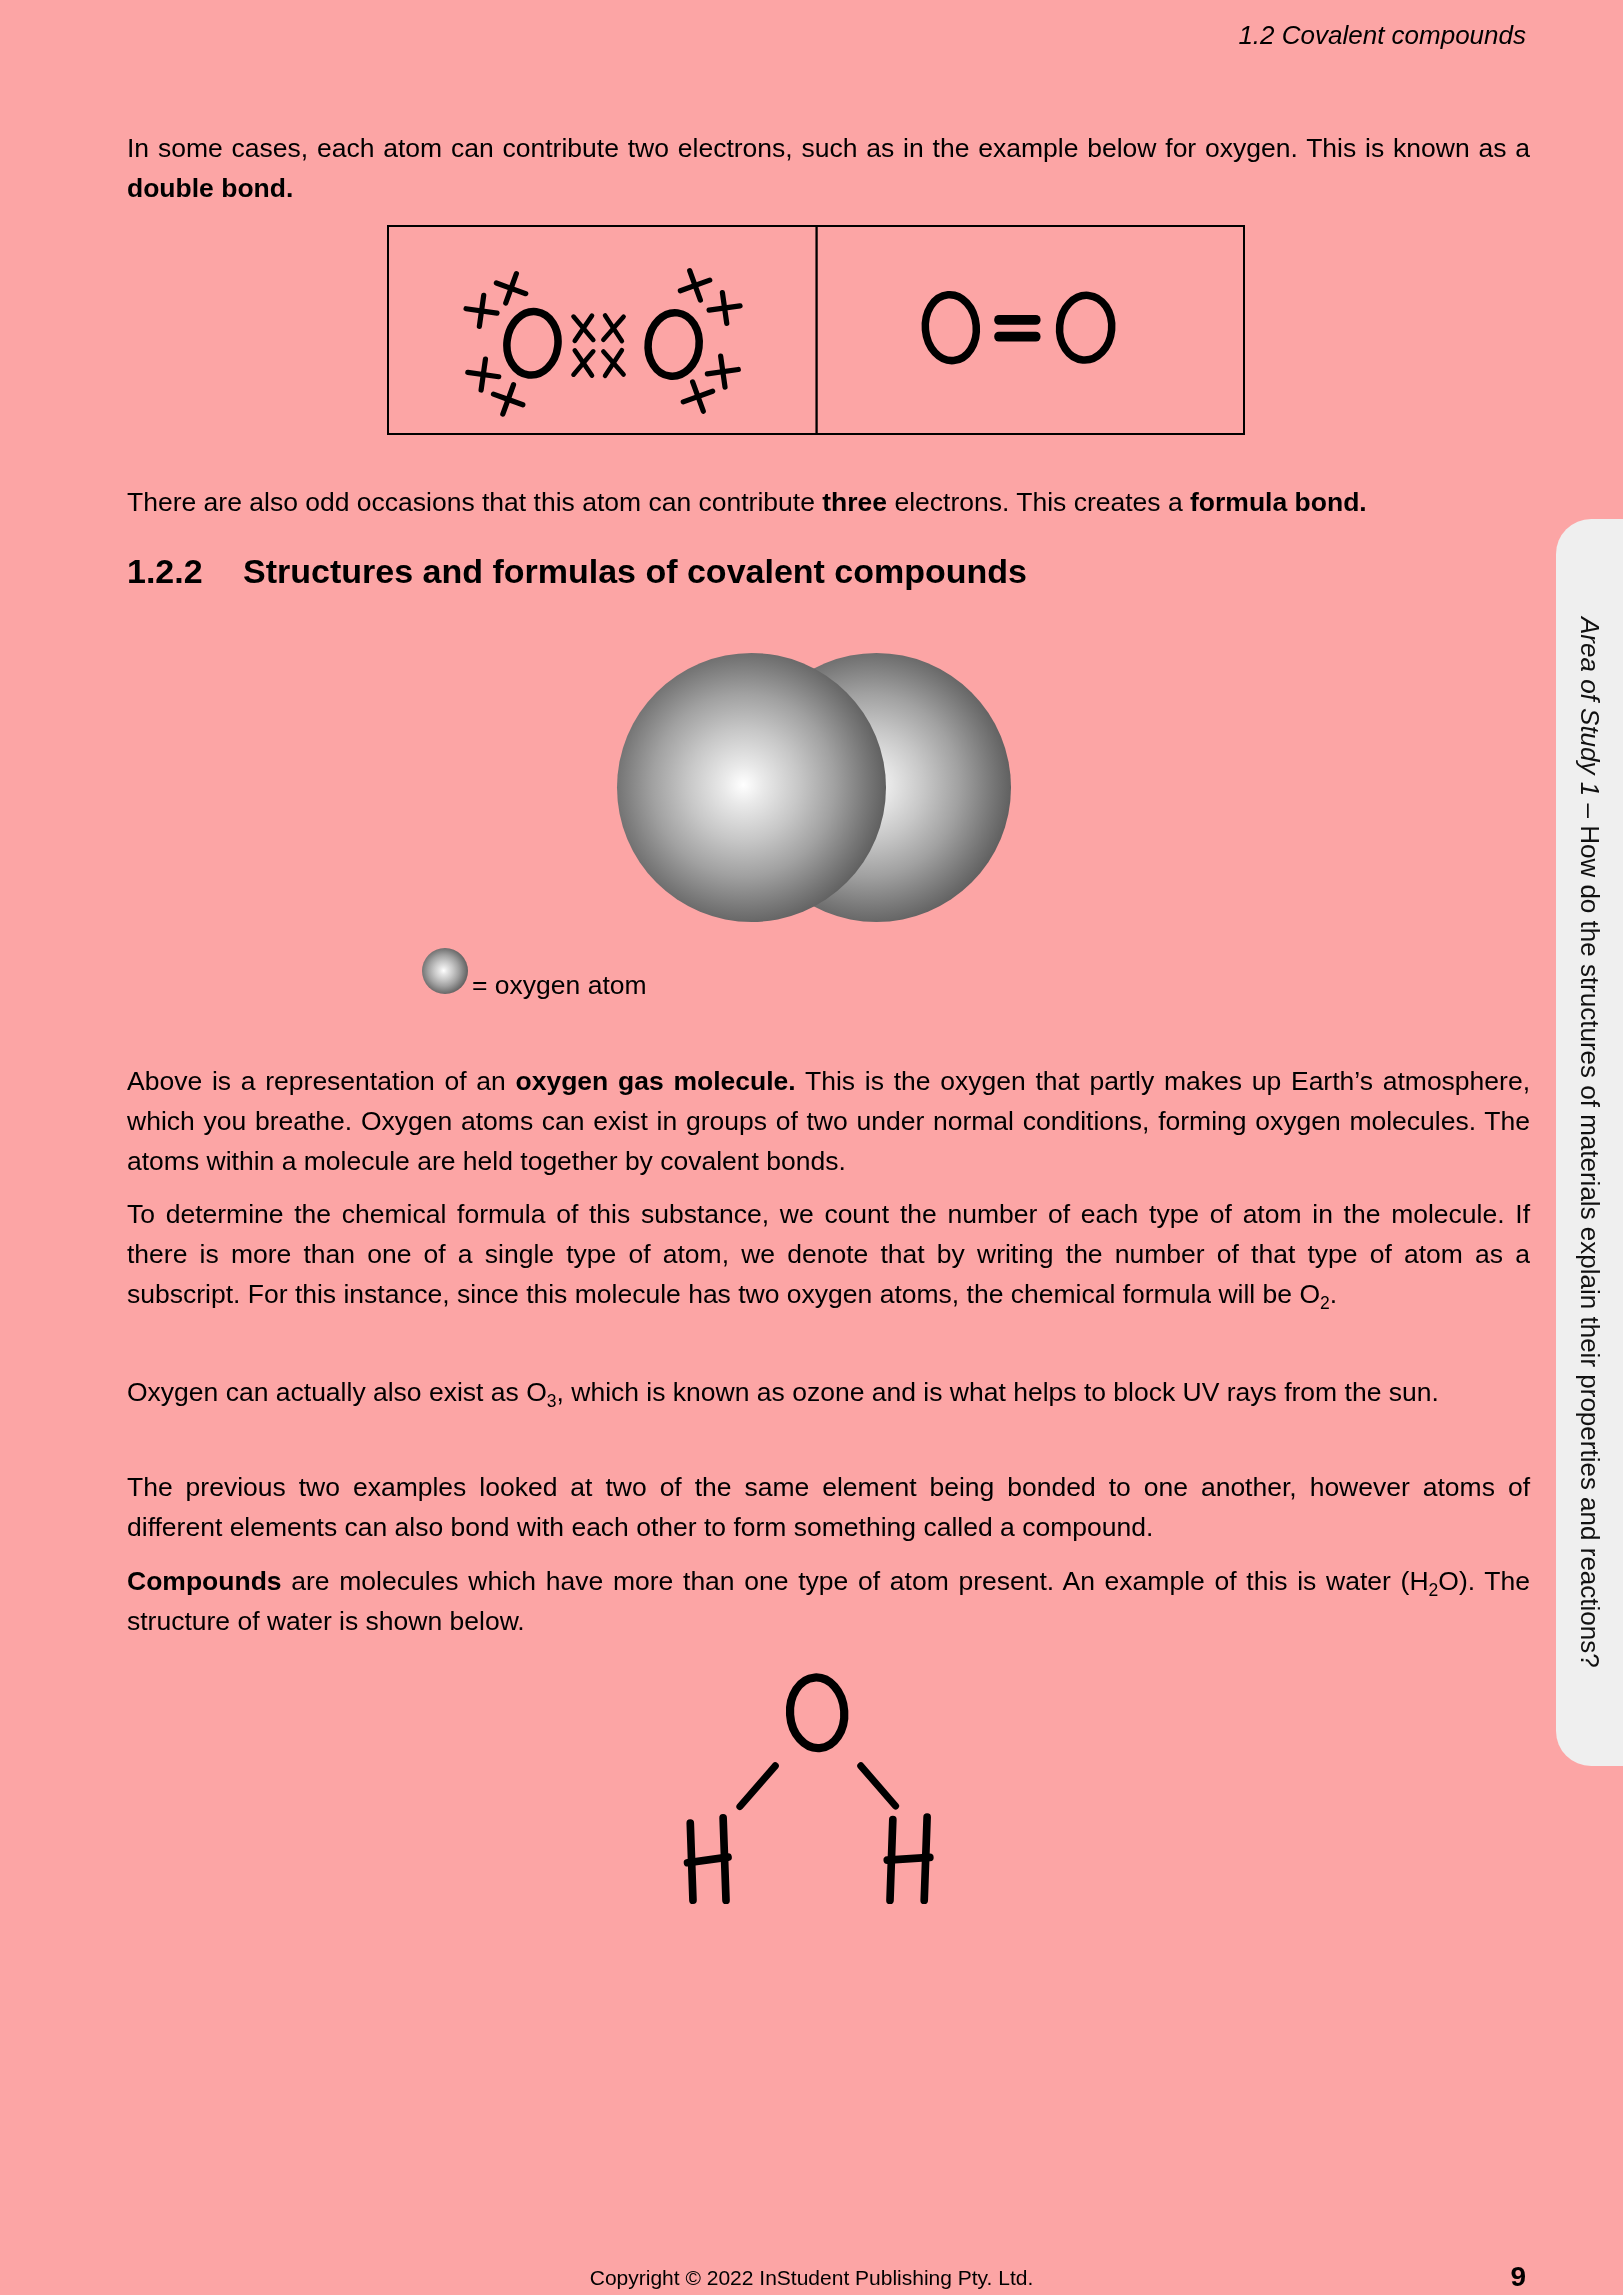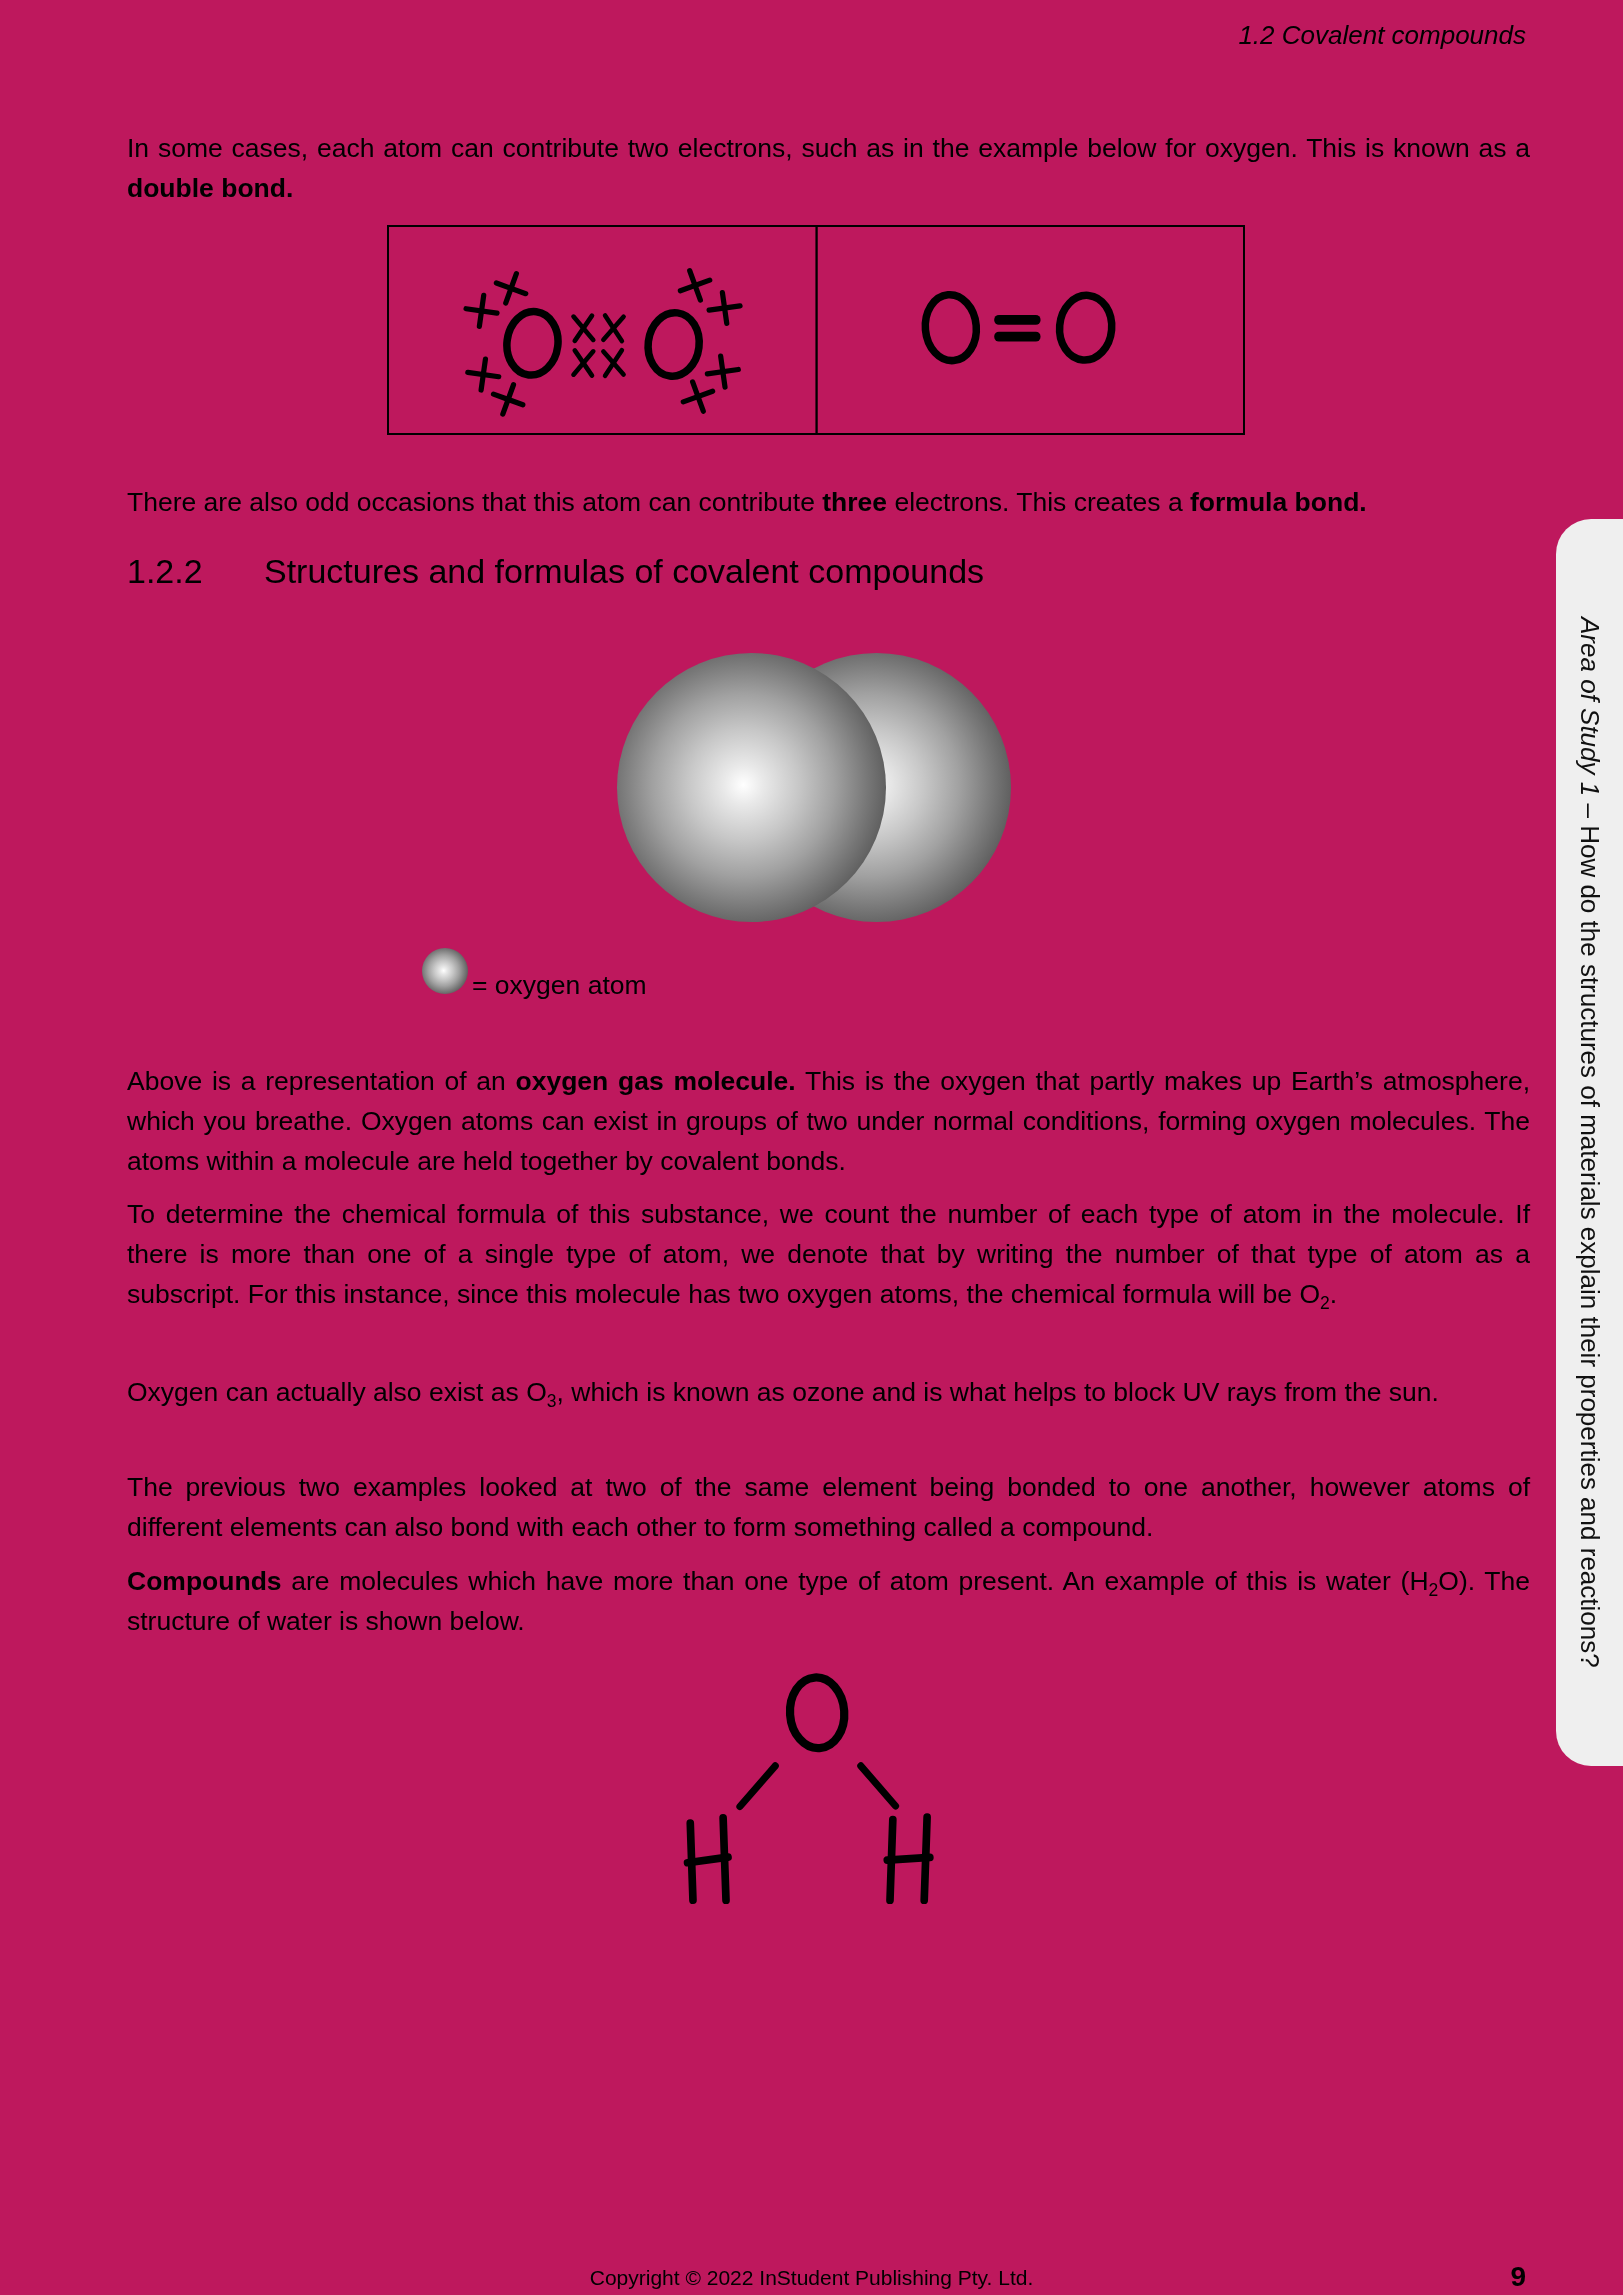--- a/index.html
+++ b/index.html
@@ -1,41 +1,40 @@
 <!DOCTYPE html>
 <html style="font-size:9.4px"><head>
 <meta charset="utf-8">
 <style>
   html,body{margin:0;padding:0;background:#888;}
   .page{
     position:relative;
     width:1623px;height:2295px;
-    background:#be185d;
+    background:#fca5a5;
     font-family:"Liberation Sans", sans-serif;
     color:#000;
     overflow:hidden;
   }
   .para{
     position:absolute;
     left:127px;width:1403px;
     font-size:26.5px;line-height:40px;
     text-align:justify;
     color:#000;
   }
   .b{font-weight:bold;}
   sub{font-size:0.66em;line-height:0;}
   .header-title{
     position:absolute;top:20px;right:97px;
     font-size:26px;font-style:italic;line-height:31px;
   }
   .section-heading{
     position:absolute;left:127px;top:549px;
-    font-size:34px;font-weight:normal;line-height:44px;
+    font-size:34px;font-weight:bold;line-height:44px;
     display:flex;
-    gap:21px;
   }
   .section-heading .num{display:inline-block;width:116px;}
   .figure-box{
     position:absolute;left:387px;top:225px;
     width:858px;height:210px;
     border:2.9px solid #000;
     box-sizing:border-box;
   }
   .figure-box svg{position:absolute;left:0;top:0;width:100%;height:100%;}
   .sphere{

